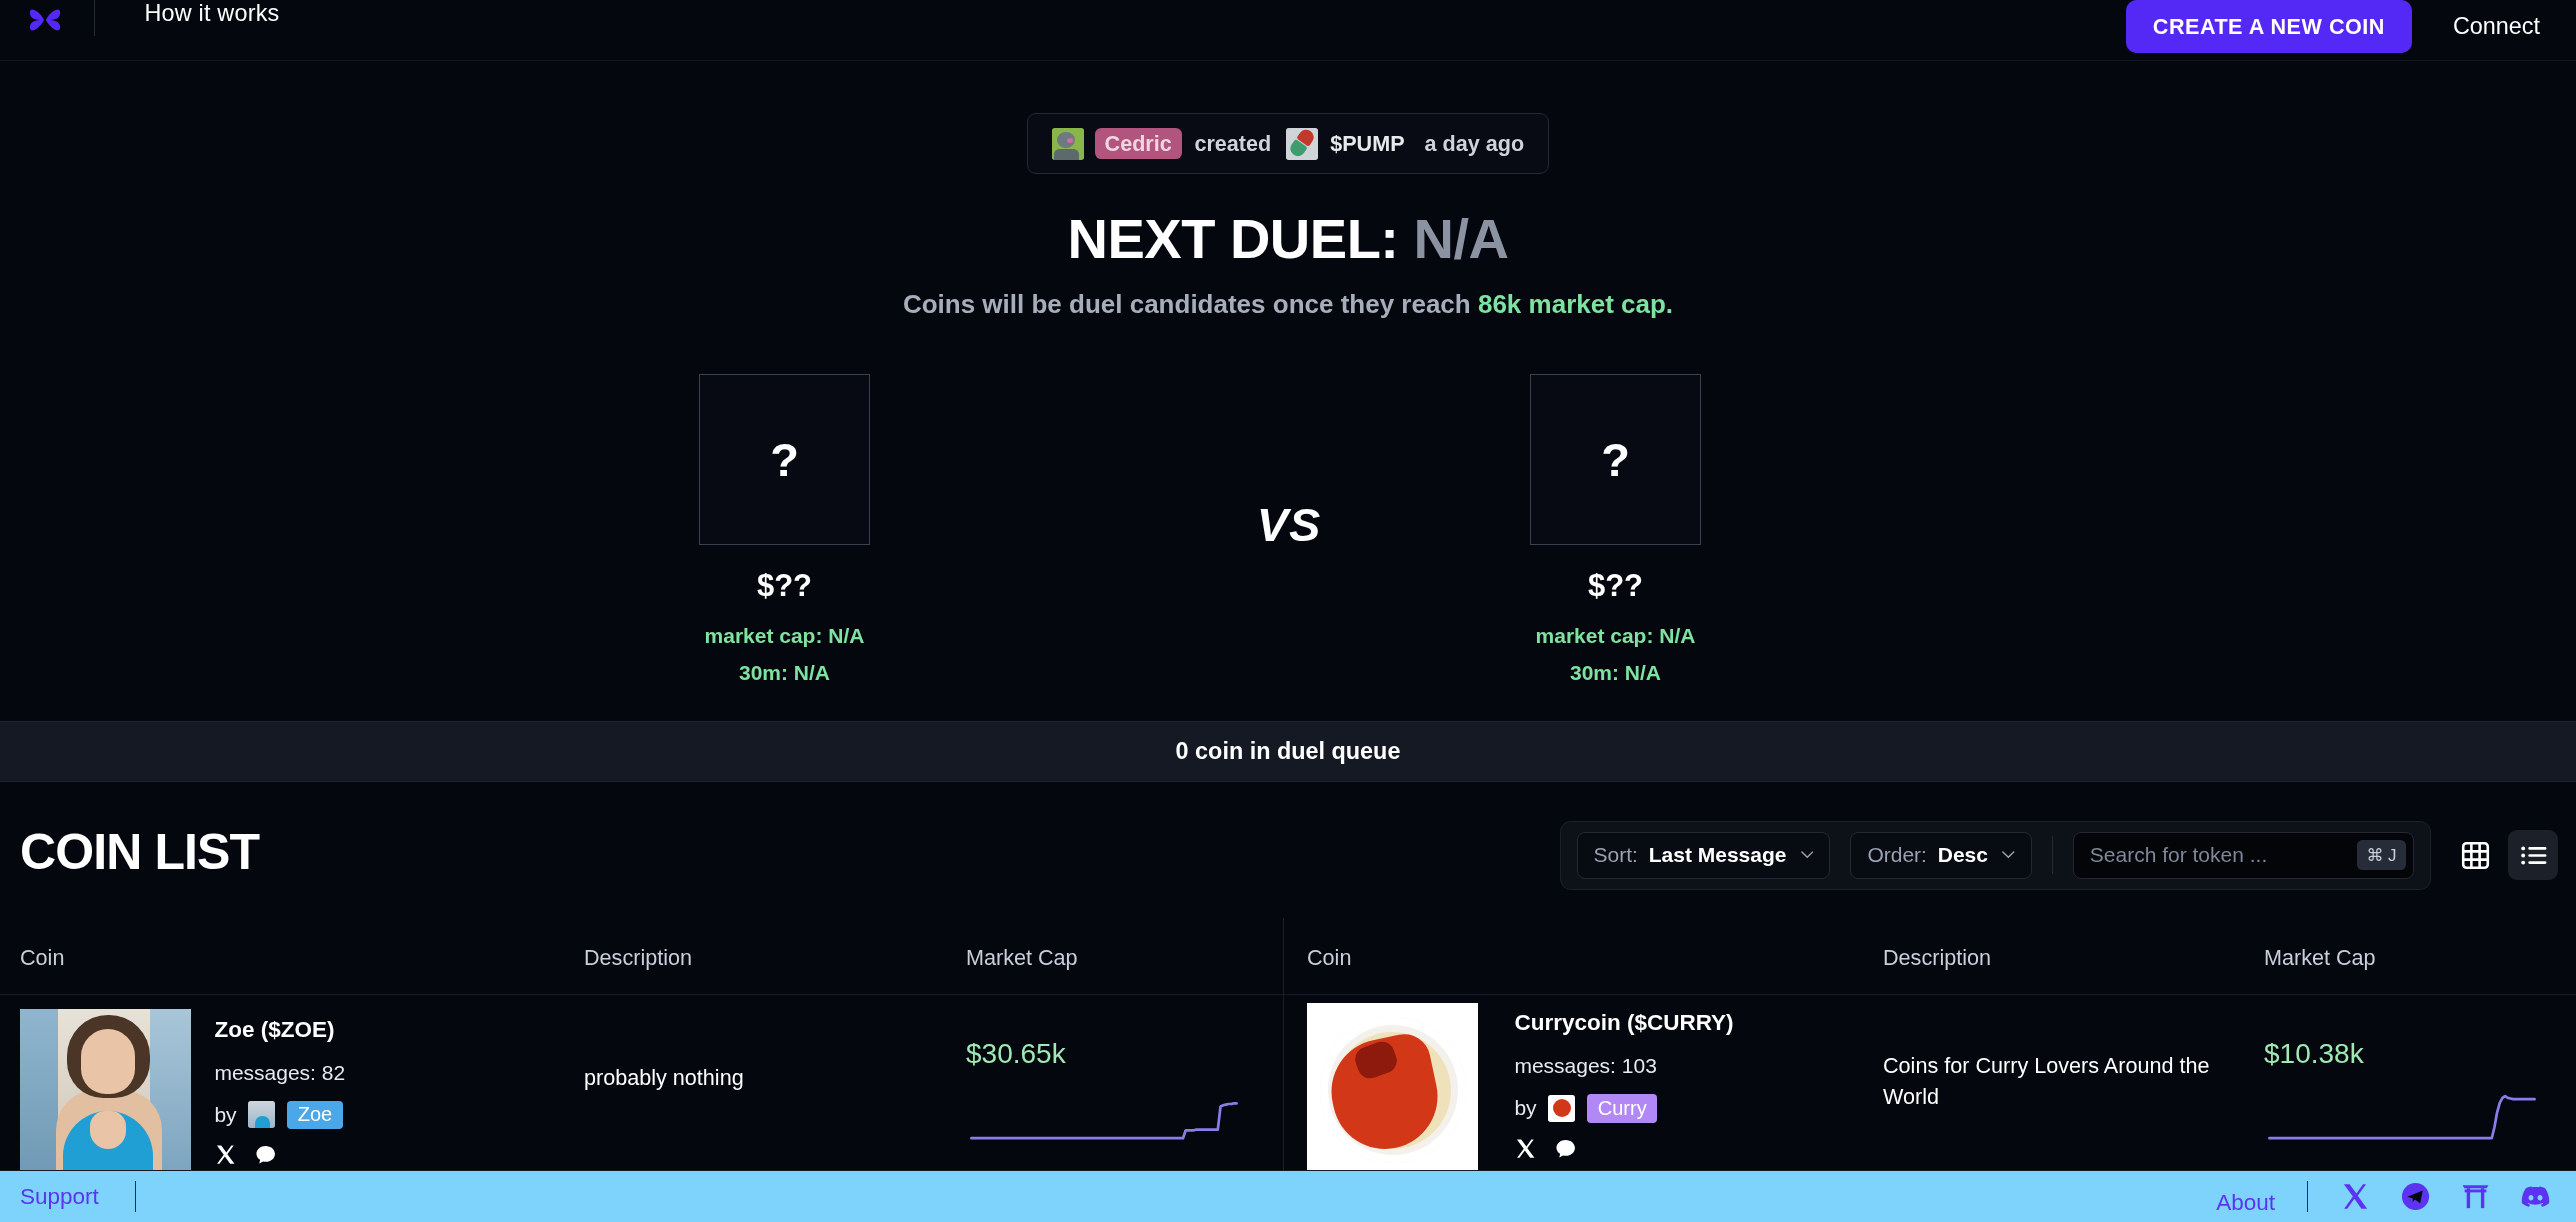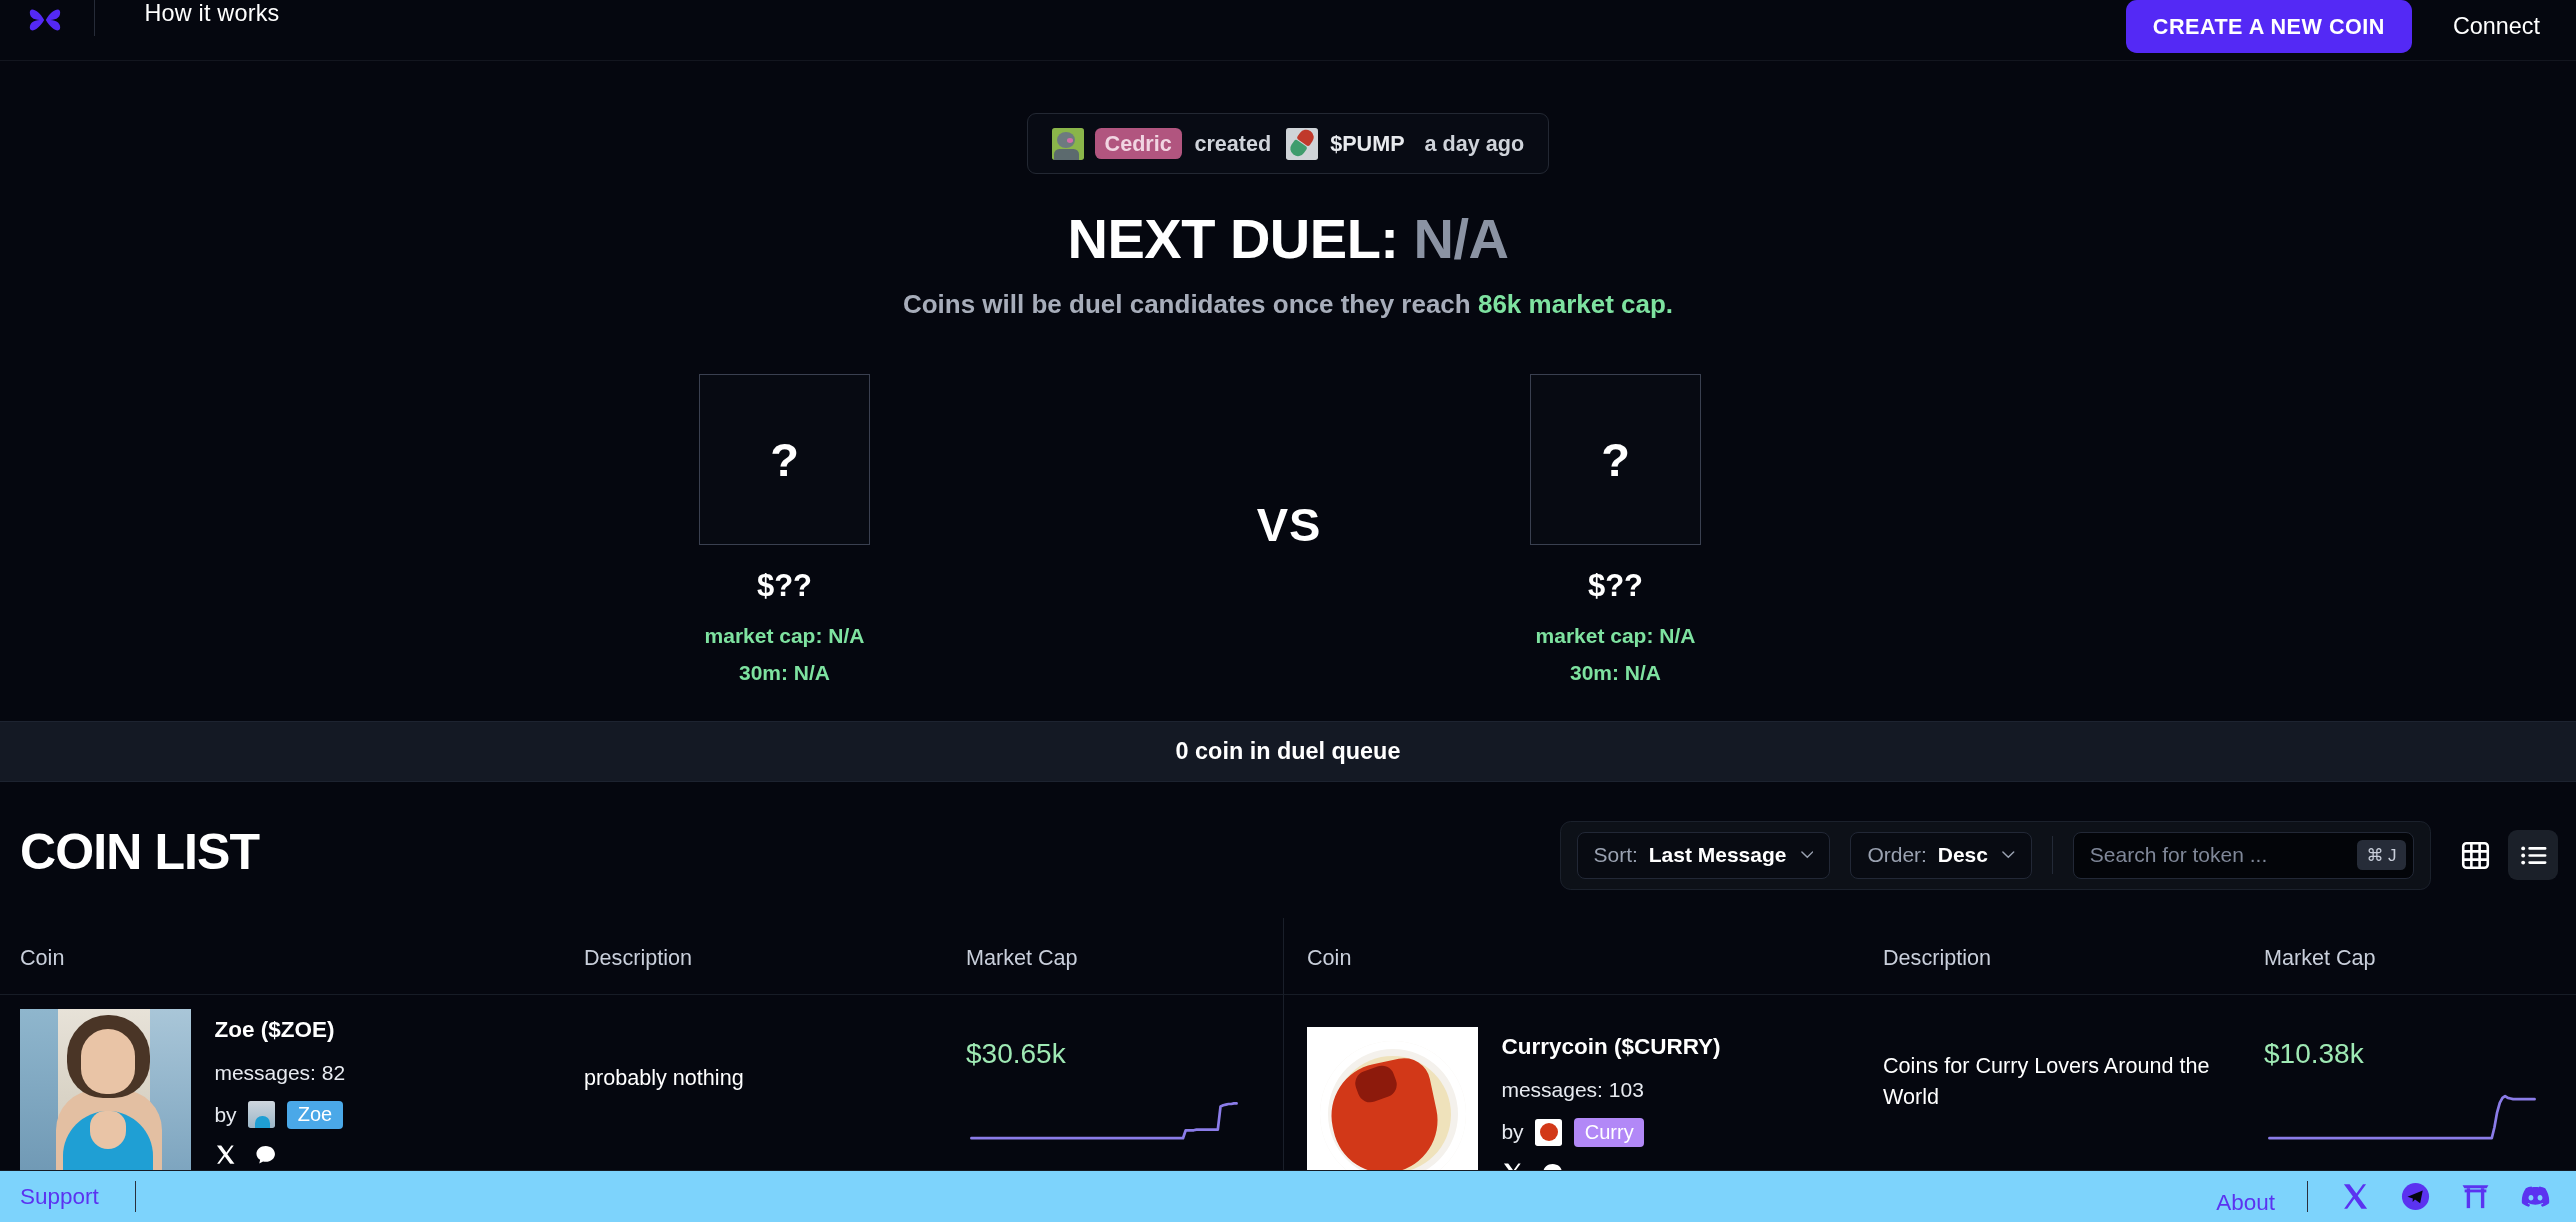--- a/index.html
+++ b/index.html
@@ -89,21 +89,21 @@
     width: 171px; height: 171px; margin: 0 auto;
     border: 0.9px solid #3a4050; background: #070a12;
     display: flex; align-items: center; justify-content: center;
   }
   .ph-q { font-size: 47px; font-weight: 700; color: #ffffff; }
   .duel-price { margin-top: 23.4px; font-size: 31px; font-weight: 800; color: #ffffff; }
   .duel-mc { margin-top: 20px; font-size: 21px; font-weight: 700; color: #7ee2a0; }
   .duel-30m { margin-top: 12.6px; font-size: 21px; font-weight: 700; color: #7ee2a0; }
   .vs {
     position: absolute; left: 1199px; top: 123px; width: 180px; text-align: center;
-    font-size: 47px; font-weight: 800; color: #ffffff; letter-spacing: 0.9px;
+    font-size: 47px; font-weight: 800; color: #ffffff; letter-spacing: 0.9px; font-style: italic;
   }
 
   
   .queue-bar {
     position: absolute; top: 721px; left: 0; width: 2576px; height: 61px;
     background: #141924; border-top: 0.9px solid #1d2330; border-bottom: 0.9px solid #1d2330;
     display: flex; align-items: center; justify-content: center;
     font-size: 23.4px; font-weight: 800; color: #ffffff;
   }
 
@@ -385,21 +385,21 @@
 
       <div class="desc-cell" style="left:584px; top:68px; width:361px;">probably nothing</div>
 
       <div class="mc-cell" style="left:966px; top:43px; width:297px;">
         <div class="mc-val">$30.65k</div>
         <svg class="spark" width="276" height="70" viewBox="0 0 306 78" preserveAspectRatio="none">
           <polyline id="spark0" fill="none" stroke="#8b7ce8" stroke-width="3" stroke-linejoin="round" stroke-linecap="round" points="6.0,60.4 9.0,60.4 11.9,60.4 14.9,60.4 17.9,60.4 20.8,60.4 23.8,60.4 26.8,60.4 29.8,60.4 32.7,60.4 35.7,60.4 38.7,60.4 41.6,60.4 44.6,60.4 47.6,60.4 50.5,60.4 53.5,60.4 56.5,60.4 59.5,60.4 62.4,60.4 65.4,60.4 68.4,60.4 71.3,60.4 74.3,60.4 77.3,60.4 80.2,60.4 83.2,60.4 86.2,60.4 89.2,60.4 92.1,60.4 95.1,60.4 98.1,60.4 101.0,60.4 104.0,60.4 107.0,60.4 109.9,60.4 112.9,60.4 115.9,60.4 118.8,60.4 121.8,60.4 124.8,60.4 127.8,60.4 130.7,60.4 133.7,60.4 136.7,60.4 139.6,60.4 142.6,60.4 145.6,60.4 148.5,60.4 151.5,60.4 154.5,60.4 157.5,60.4 160.4,60.4 163.4,60.4 166.4,60.4 169.3,60.4 172.3,60.4 175.3,60.4 178.2,60.4 181.2,60.4 184.2,60.4 187.2,60.4 190.1,60.4 193.1,60.4 196.1,60.4 199.0,60.4 202.0,60.4 205.0,60.4 207.9,60.4 210.9,60.4 213.9,60.4 216.8,60.4 219.8,60.4 222.8,60.4 225.8,60.4 228.7,60.4 231.7,60.4 234.7,60.4 237.6,60.4 240.6,60.4 243.6,51.6 246.5,51.6 249.5,51.6 252.5,51.6 255.5,50.9 258.4,50.9 261.4,50.9 264.4,50.9 267.3,50.9 270.3,50.9 273.3,50.9 276.2,50.9 279.2,50.9 282.2,25.0 285.2,23.7 288.1,23.0 291.1,22.3 294.1,22.3 297.0,21.6 300.0,21.6"></polyline>
         </svg>
       </div>
 
-      <div class="coin-cell" style="left:1307px; top:32px;">
+      <div class="coin-cell" style="left:1307px; top:8px;gap:13px;">
         <div class="coin-img img-curry">
           <div class="bowl"></div>
             <div class="rice"></div>
             <div class="sauce"></div>
             <div class="meat"></div>
         </div>
         <div class="coin-info">
           <div class="coin-name">Currycoin ($CURRY)</div>
           <div class="coin-msgs">messages: 103</div>
           <div class="coin-by">

